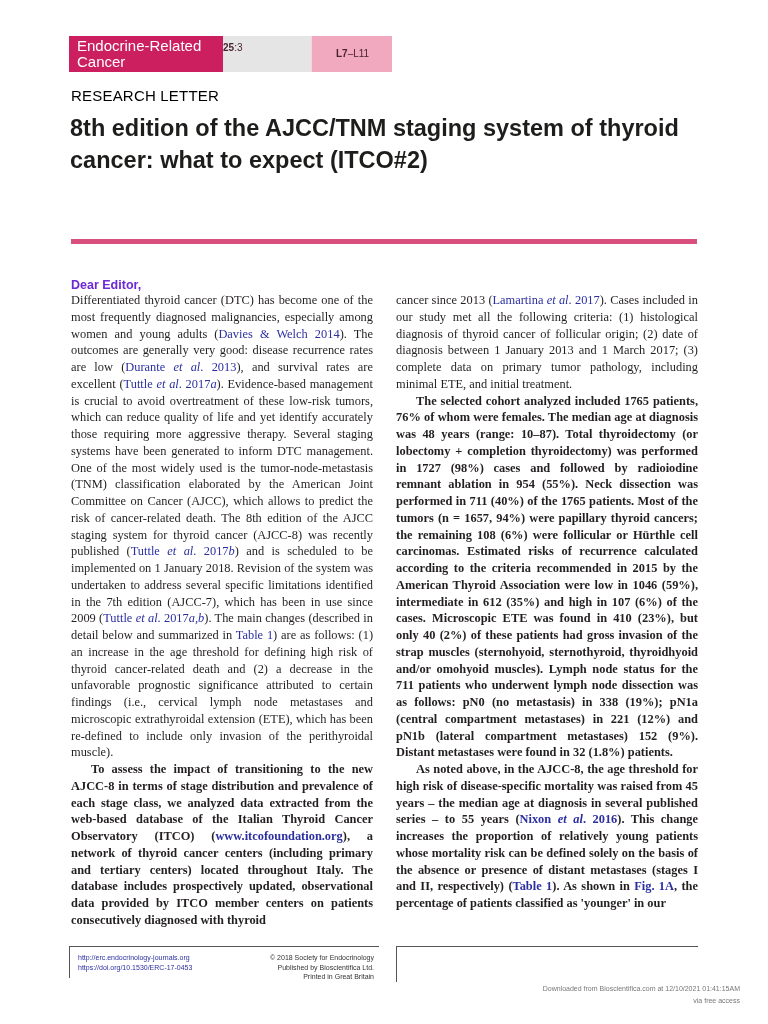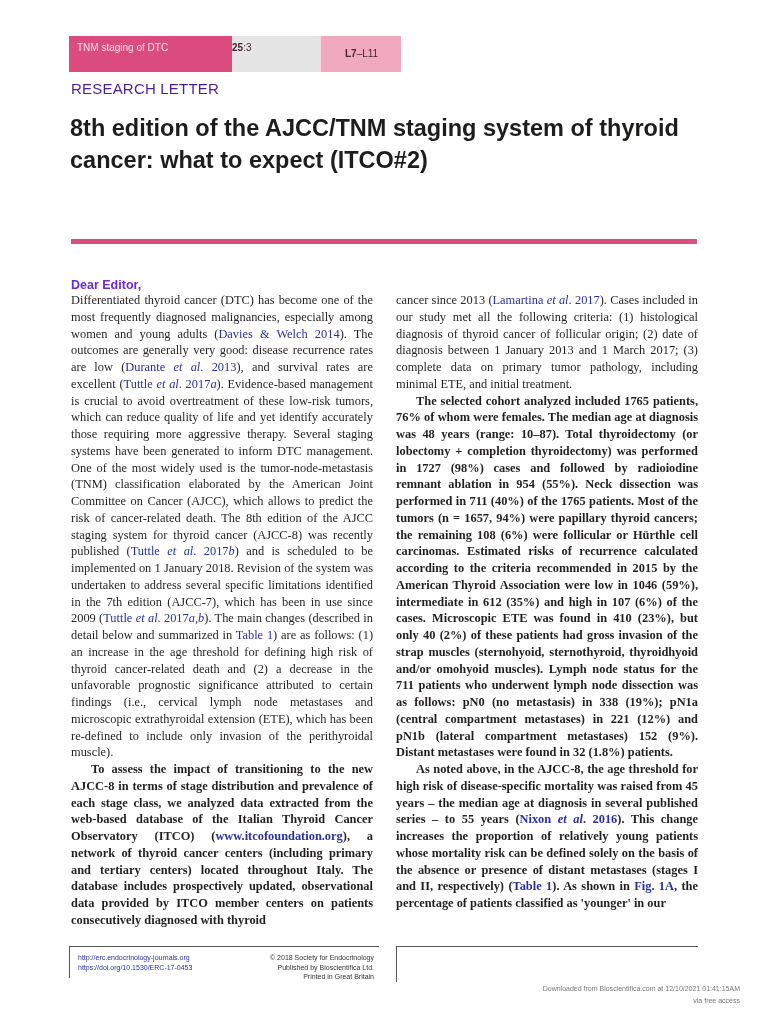--- a/index.html
+++ b/index.html
@@ -7,21 +7,21 @@
 
   .header { position: absolute; left: 69px; top: 36px; width: 628px; height: 36px; display: flex; }
   .h-journal { width: 154px; background: #cc1f5f; color: #ffffff; font-family: "Liberation Sans", sans-serif; font-size: 15px; line-height: 16px; padding: 2px 6px 0 8px; box-sizing: border-box; }
   .h-authors { width: 154px; background: #db4b7d; color: #fbe1ea; font-family: "Liberation Sans", sans-serif; font-size: 10px; padding: 6px 0 0 9px; box-sizing: border-box; border-right: 1px solid #f1a8c0; }
   .h-authors i { font-style: italic; }
   .h-short { width: 163px; background: #db4b7d; color: #fbe1ea; font-family: "Liberation Sans", sans-serif; font-size: 10px; padding: 6px 0 0 8px; box-sizing: border-box; }
   .h-vol { width: 89px; background: #e5e5e5; color: #4a2431; font-family: "Liberation Sans", sans-serif; font-size: 10px; padding: 6px 10px 0 0; box-sizing: border-box; text-align: left; border-right: 1px solid #f7d4df; }
   .h-pages { width: 80px; background: #f0a9bf; color: #4a2431; font-family: Liberation Sans, sans-serif; font-size: 10px; padding: 12px 0 0 24px; box-sizing: border-box; }
   .h-vol b, .h-pages b { font-weight: bold; }
 
-  .section-label { position: absolute; left: 71px; top: 80px; font-family: "Liberation Sans", sans-serif; font-size: 15px; letter-spacing: 0.2px; color: #4c1d95; }
+  .section-label { position: absolute; left: 71px; top: 87px; font-family: "Liberation Sans", sans-serif; font-size: 15px; letter-spacing: 0.2px; color: #000000; }
   .title { position: absolute; left: 70px; top: 112px; width: 640px; font-family: "Liberation Sans", sans-serif; font-weight: bold; font-size: 23.5px; line-height: 32px; color: #1d1d1b; }
   .rule { position: absolute; left: 71px; top: 239px; width: 626px; height: 5px; background: #d9507e; }
   .salutation { position: absolute; left: 71px; top: 278px; font-family: "Liberation Sans", sans-serif; font-weight: bold; font-size: 12.5px; color: #6d28d9; }
 
   .col { position: absolute; top: 292px; width: 302px; font-size: 12.4px; line-height: 16.75px; text-align: justify; hyphens: none; }
   .col.left { left: 71px; }
   .col.right { left: 396px; }
   .col p { margin: 0; }
   .col p.indent { text-indent: 20px; font-weight: bold; }
   .ref { color: #2b2fa0; }
@@ -32,21 +32,24 @@
   .footer-right-rule { position: absolute; left: 396px; top: 946px; width: 302px; height: 1px; background: #555; }
   .footer-right-vrule { position: absolute; left: 396px; top: 946px; width: 1px; height: 36px; background: #555; }
   .footer-links { position: absolute; left: 78px; top: 953px; font-family: "Liberation Sans", sans-serif; font-size: 7px; line-height: 10px; color: #2b2fa0; }
   .footer-copy { position: absolute; left: 220px; top: 953px; width: 154px; text-align: right; font-family: "Liberation Sans", sans-serif; font-size: 7px; line-height: 9.5px; color: #333; }
   .download { position: absolute; right: 28px; top: 983px; text-align: right; font-family: "Liberation Sans", sans-serif; font-size: 7px; line-height: 12px; color: #777; }
 </style>
 </head>
 <body>
 
 <div class="header">
-  <div class="h-short">TNM staging of DTC</div>
+  <div class="h-journal">
+    <div>Endocrine-Related</div>
+    <div>Cancer</div>
+  </div>
   <div class="h-vol"><b>25</b><span>:3</span></div>
   <div class="h-pages"><b>L7</b><span>–L11</span></div>
 </div>
 
 <div class="section-label">RESEARCH LETTER</div>
 <div class="title">8th edition of the AJCC/TNM staging system of thyroid cancer: what to expect (ITCO#2)</div>
 <div class="rule"></div>
 <div class="salutation">Dear Editor,</div>
 
 <div class="col left">

